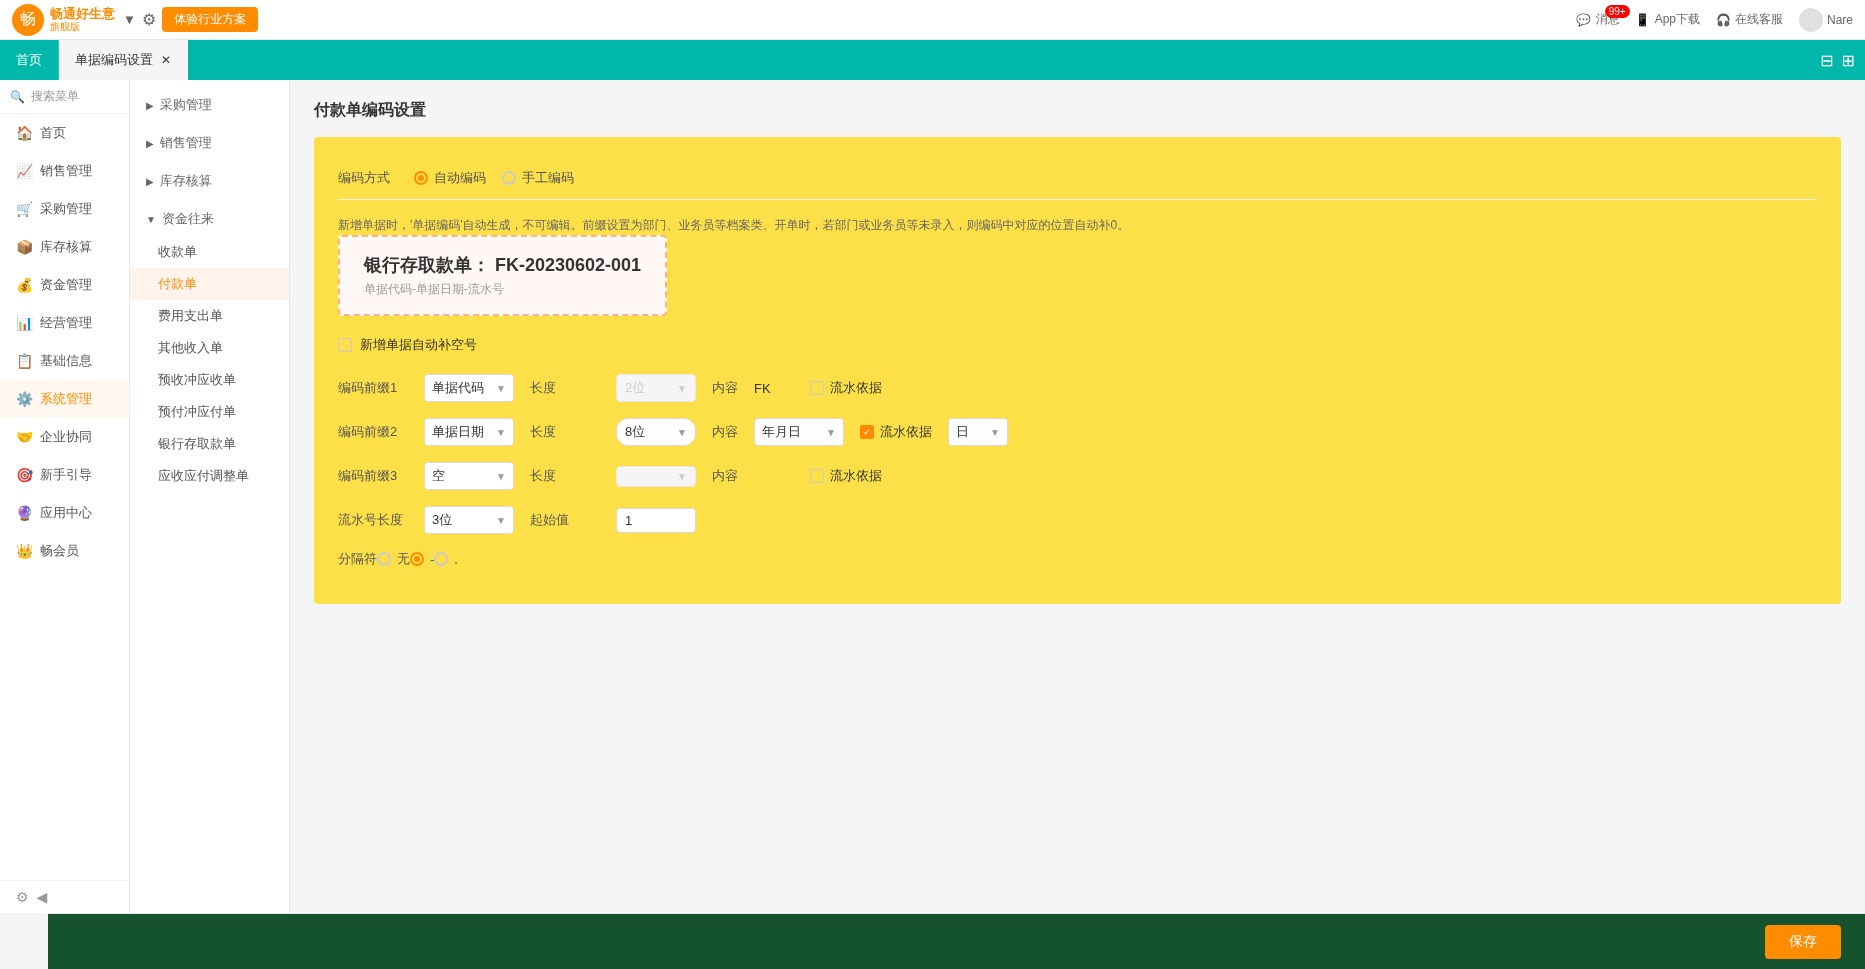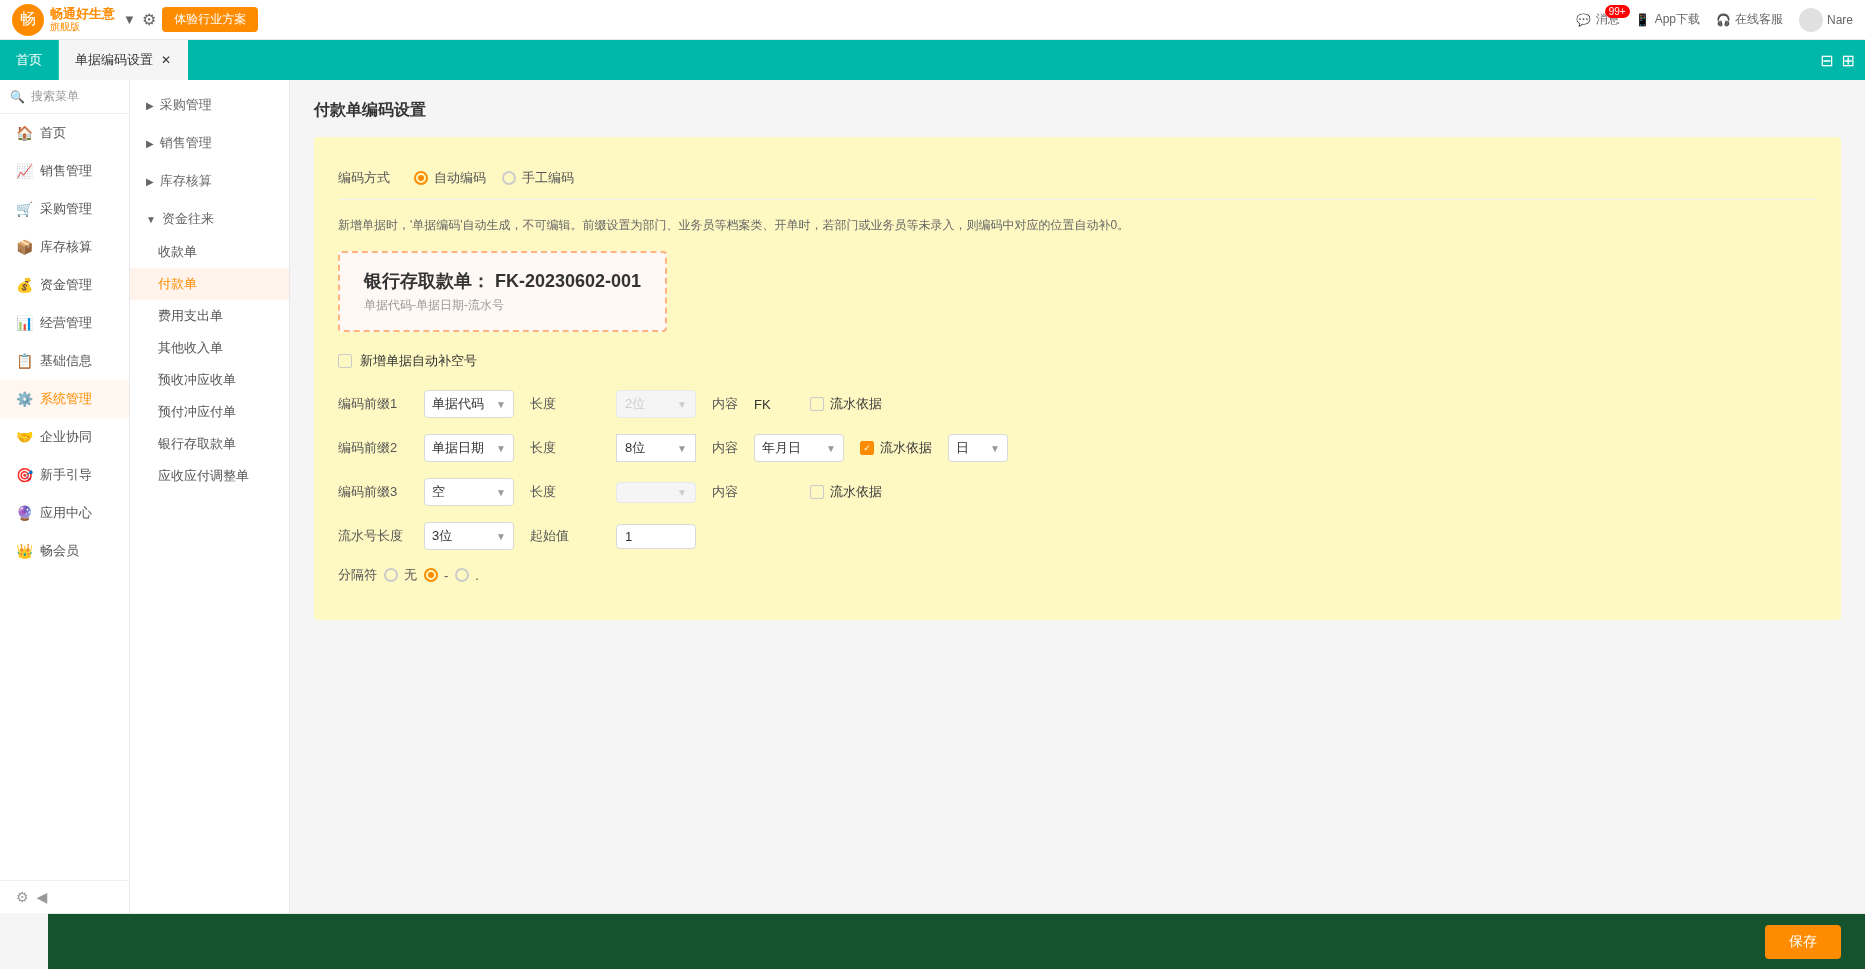--- a/index.html
+++ b/index.html
@@ -145,21 +145,21 @@
     }
     .page-title {
       font-size: 16px;
       font-weight: 600;
       color: #333;
       margin-bottom: 16px;
     }
 
     
     .card {
-      background: #fef9c3;
+      background: #fde047;
       border-radius: 4px;
       padding: 20px 24px;
     }
 
     
     .encode-method-row {
       display: flex;
       align-items: center;
       gap: 24px;
       padding: 12px 0;
@@ -176,21 +176,20 @@
     }
     .radio-circle.checked { border-color: #ff8c00; }
     .radio-circle.checked::after {
       content: ''; width: 6px; height: 6px; border-radius: 50%; background: #ff8c00;
     }
 
     
     .info-text {
       font-size: 12px;
       color: #666;
-      margin-bottom: 16px;
       line-height: 1.6;
     }
 
     
     .code-preview {
       border: 2px dashed #ffb380;
       background: #fff8f5;
       border-radius: 4px;
       padding: 16px 24px;
       display: inline-block;
@@ -255,21 +254,21 @@
 
     
     .inline-checkbox { display: flex; align-items: center; gap: 6px; }
     .cb { width: 14px; height: 14px; border: 1px solid #ccc; border-radius: 2px; cursor: pointer; display: flex; align-items: center; justify-content: center; flex-shrink: 0; }
     .cb.checked { background: #ff8c00; border-color: #ff8c00; color: white; font-size: 9px; }
 
     
     .sep-row {
       display: flex;
       align-items: center;
-      gap: 7px;
+      gap: 0;
       margin-bottom: 16px;
     }
     .sep-label { font-size: 13px; color: #555; }
 
     
     .footer-bar {
       height: 56px;
       background: #14532d;
       border-top: 1px solid #e8e8e8;
       display: flex;
@@ -287,21 +286,21 @@
       border-radius: 4px;
       cursor: pointer;
       font-size: 14px;
     }
 
     
     .len-select-wrap {
       display: flex;
       align-items: center;
       border: 1px solid #d9d9d9;
-      border-radius: 0;
+      border-radius: 12px;
       padding: 4px 8px;
       background: white;
       cursor: pointer;
       gap: 6px;
       min-width: 80px;
     }
     .len-select-disabled {
       display: flex;
       align-items: center;
       border: 1px solid #e8e8e8;

